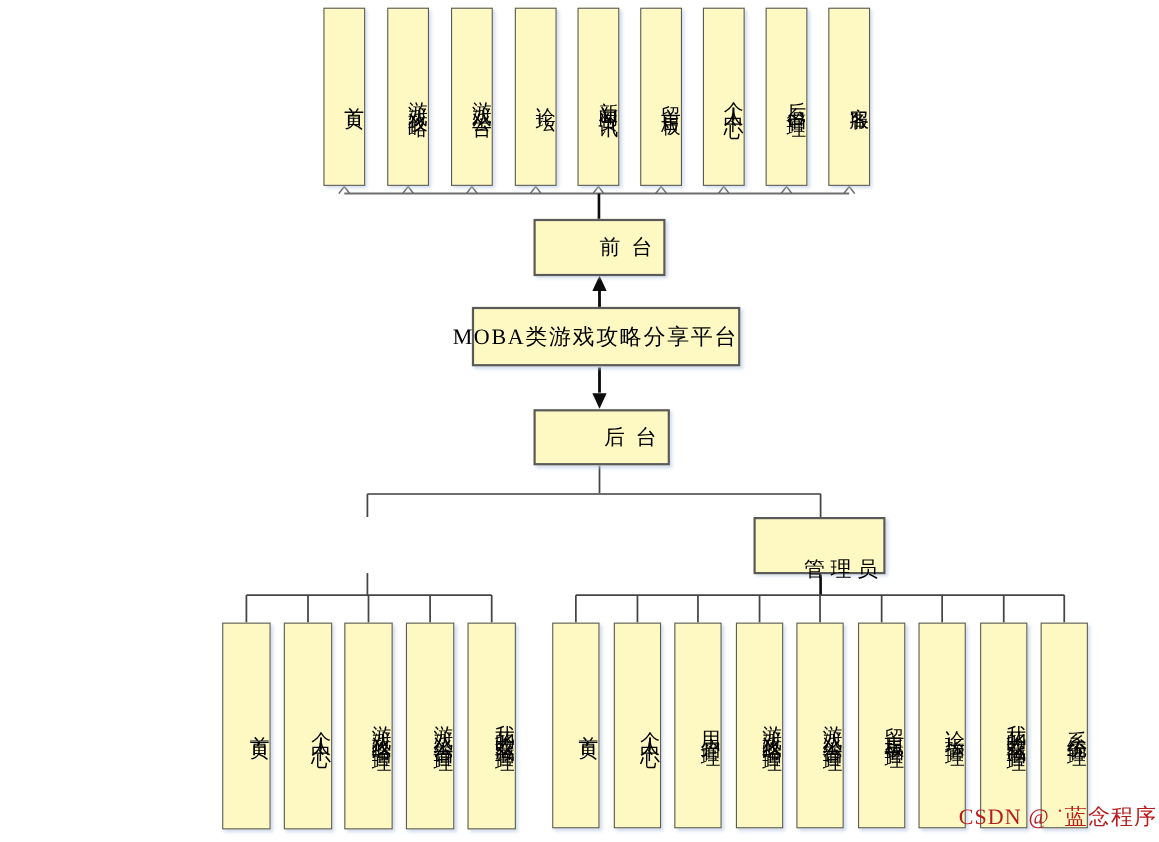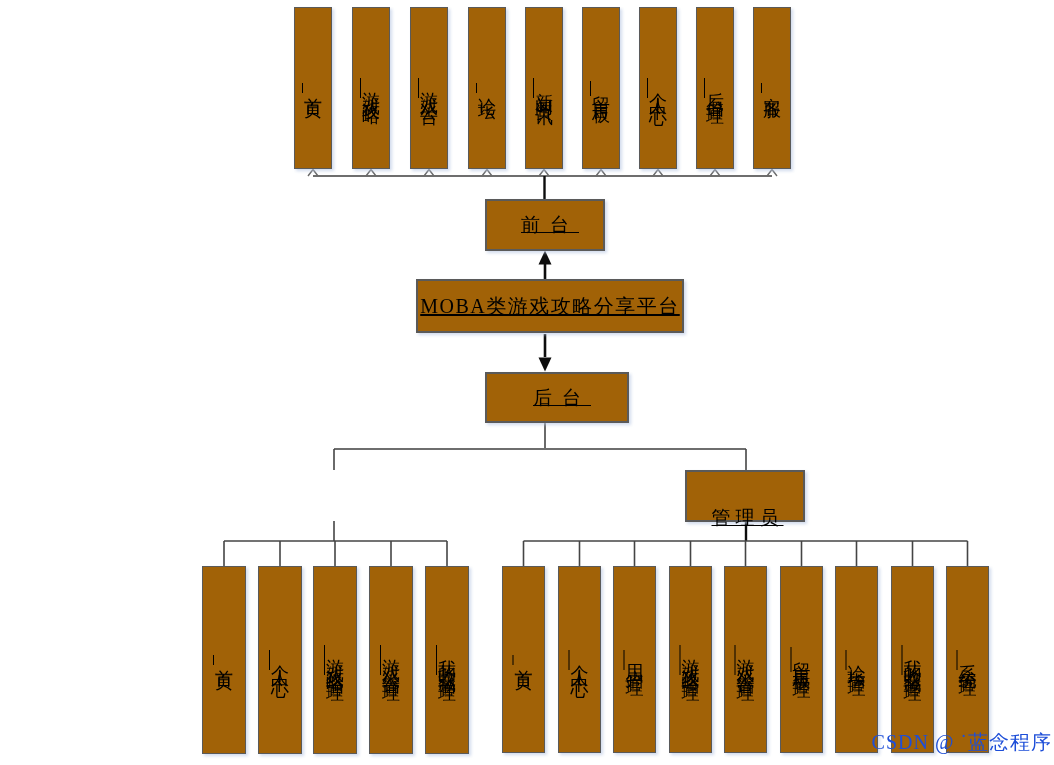--- a/index.html
+++ b/index.html
@@ -13,44 +13,43 @@
   }
   .wires{position:absolute;left:0;top:0;width:1054px;height:765px;}
   .ln  {stroke:#6e6e6e;stroke-width:1.8;fill:none;}
   .ln2 {stroke:#454545;stroke-width:1.6;fill:none;}
   .stem{stroke:#0d0d0d;stroke-width:2.4;fill:none;}
   .ah  {stroke:#6a6a6a;stroke-width:1.4;fill:none;}
   .solid{fill:#0d0d0d;stroke:none;}
   .node{
     position:absolute;
     box-sizing:border-box;
-    background:#a16207;
+    background:#fef9c3;
     border:1.6px solid #5a5a5a;
     box-shadow:2px 2px 3px rgba(185,200,228,.65);
-    display:flex;align-items:center;justify-content:center;
+    display:flex;align-items:center;justify-content:flex-end;
     text-align:center;
-    text-decoration:underline;
   }
   .node.main{border-width:2px;}
   .vtxt{
     writing-mode:vertical-rl;
     text-orientation:upright;
     font-size:18px;
     letter-spacing:5px;
     line-height:1;
   }
   .htxt{font-size:19px;letter-spacing:10px;text-indent:10px;white-space:nowrap;}
   .htxt.sm{letter-spacing:5px;text-indent:5px;margin-top:44px;}
   .title-txt{font-size:20px;letter-spacing:1.5px;white-space:nowrap;}
   .watermark{
     position:absolute;
     right:2px;top:729px;
     font-size:20px;
     letter-spacing:1px;
-    color:#1d4ed8;
+    color:#b91c1c;
     white-space:nowrap;
     z-index:5;
   }
 </style>
 </head>
 <body>
 
 <div class="canvas">
 
   <svg class="wires" viewBox="0 0 1054 765" shape-rendering="geometricPrecision">
@@ -133,25 +132,25 @@
     <span class="vtxt">后台管理</span>
   </div>
   <div class="node" style="left:753px;top:7px;width:38px;height:162px">
     <span class="vtxt">客服</span>
   </div>
 
   <div class="node main" style="left:485px;top:199px;width:120px;height:52px">
     <span class="htxt">前台</span>
   </div>
 
-  <div class="node main" style="left:416px;top:279px;width:268px;height:54px">
+  <div class="node main" style="left:429px;top:279px;width:244px;height:54px">
     <span class="title-txt">MOBA类游戏攻略分享平台</span>
   </div>
 
-  <div class="node main" style="left:485px;top:372px;width:144px;height:51px">
+  <div class="node main" style="left:485px;top:372px;width:124px;height:51px">
     <span class="htxt">后台</span>
   </div>
 
   <div class="node main" style="left:685px;top:470px;width:120px;height:52px">
     <span class="htxt sm">管理员</span>
   </div>
 
   <div class="node" style="left:202px;top:566px;width:44px;height:188px">
     <span class="vtxt">首页</span>
   </div>

